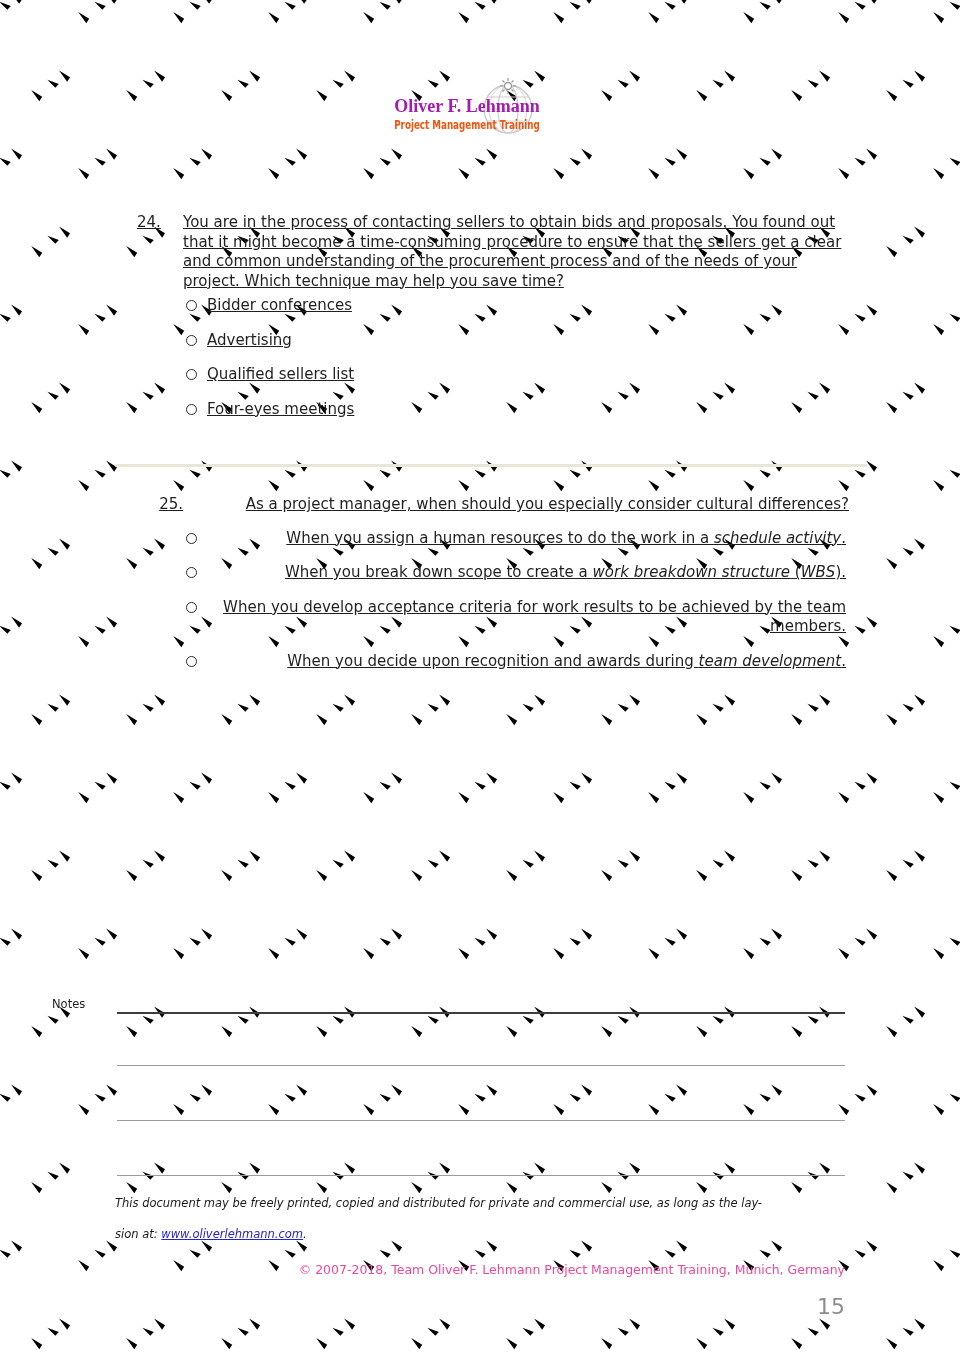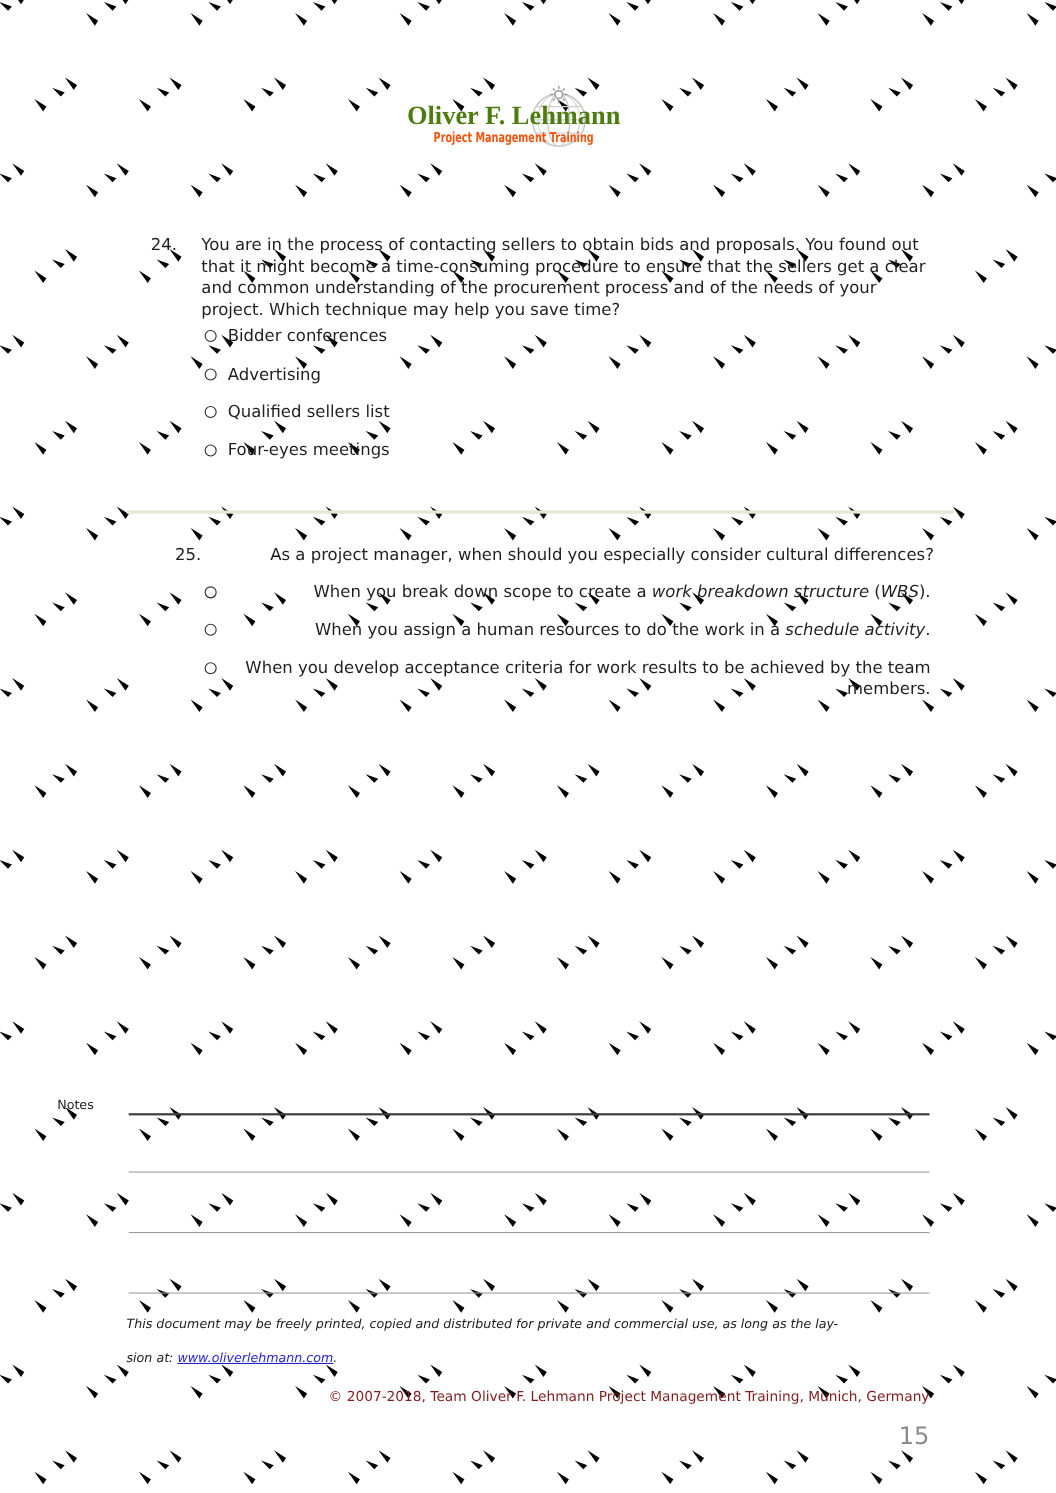--- a/index.html
+++ b/index.html
@@ -13,28 +13,28 @@
   .wm { position:absolute; width:66px; height:34px; overflow:visible;
         transform:rotate(-35deg); }
 
   
   .content { position:absolute; inset:0; z-index:1; }
 
   
   .logo-globe { position:absolute; left:478px; top:77px; }
   .logo { position:absolute; left:300px; top:96px; width:334px; text-align:center; }
   .logo-title { font-family:"Liberation Serif", serif; font-weight:bold;
-                font-size:24px; line-height:21px; color:#4d7c0f; }
+                font-size:18px; line-height:21px; color:#a21caf; }
   .logo-sub-wrap { line-height:13px; }
   .logo-subtitle { display:inline-block; font-weight:bold; font-size:12.5px;
                    color:#f4550e; transform:scaleX(0.70); transform-origin:center;
                    white-space:nowrap; letter-spacing:0px; }
 
   
-  .question { position:absolute; left:137px; width:712px; display:flex; }
+  .question { position:absolute; left:137px; width:712px; display:flex;text-decoration:underline; }
   #q0 { top:213px; }
   #q1 { top:495px;text-align:right; }
   .q-number { width:46px; flex-shrink:0; font-size:15px; line-height:19.5px; }
   .q-body { width:666px; }
   .q-text { font-size:15px; line-height:19.5px; }
   #q0 .options { margin-top:5px; }
   #q1 .options { margin-top:14px; }
   .option { display:flex; padding-left:3px; margin-bottom:15px; }
   .radio { width:11px; height:11px; border:1.5px solid #2b2b2b; border-radius:50%;
            margin-top:4px; margin-right:10px; flex-shrink:0; background:#fff; }
@@ -50,21 +50,21 @@
   .rule-dark { top:1012px; height:2px; background:#3d3d3d; }
   .rule-1 { top:1065px; height:1px; background:#9c9c9c; }
   .rule-2 { top:1120px; height:1px; background:#9c9c9c; }
   .rule-3 { top:1175px; height:1px; background:#9c9c9c; }
 
   
   .license { position:absolute; left:115px; top:1196px; width:735px;
              font-size:11.5px; font-style:italic; line-height:15.6px; color:#1a1a1a; }
   .license a { color:#2424cc; text-decoration:underline; }
   .copyright { position:absolute; left:115px; top:1262px; width:730px;
-               text-align:right; font-size:12.5px; color:#7f1d1d; }
+               text-align:right; font-size:12.5px; color:#ec4899; }
   .page-number { position:absolute; left:115px; top:1294px; width:730px;
                  text-align:right; font-size:22px; color:#8c8c8c; }
 </style>
 </head>
 <body>
 
 <div class="page">
 
   <svg width="0" height="0" style="position:absolute">
     <defs>
@@ -710,30 +710,34 @@
 
     <div class="divider"></div>
 
     <section class="question" id="q1">
       <div class="q-number">25.</div>
       <div class="q-body">
         <div class="q-text">As a project manager, when should you especially consider cultural differences?</div>
         <div class="options">
             <div class="option">
               <span class="radio"></span>
-              <span class="option-text"><span>When you break down scope to create a </span><i>work breakdown structure</i><span> (</span><i>WBS</i><span>).</span></span>
+              <span class="option-text"><span>When you assign a human resources to do the work in a </span><i>schedule activity</i><span>.</span></span>
             </div>
             <div class="option">
               <span class="radio"></span>
-              <span class="option-text"><span>When you assign a human resources to do the work in a </span><i>schedule activity</i><span>.</span></span>
+              <span class="option-text"><span>When you break down scope to create a </span><i>work breakdown structure</i><span> (</span><i>WBS</i><span>).</span></span>
             </div>
             <div class="option">
               <span class="radio"></span>
               <span class="option-text"><span>When you develop acceptance criteria for work results to be achieved by the team members.</span></span>
             </div>
+            <div class="option">
+              <span class="radio"></span>
+              <span class="option-text"><span>When you decide upon recognition and awards during </span><i>team development</i><span>.</span></span>
+            </div>
           </div>
       </div>
     </section>
 
     <div class="notes-label">Notes</div>
     <div class="rule rule-dark"></div>
     <div class="rule rule-1"></div>
     <div class="rule rule-2"></div>
     <div class="rule rule-3"></div>
 

